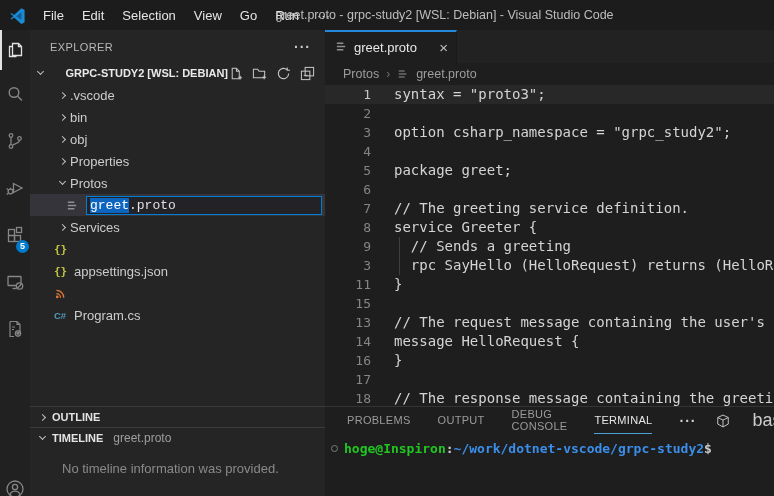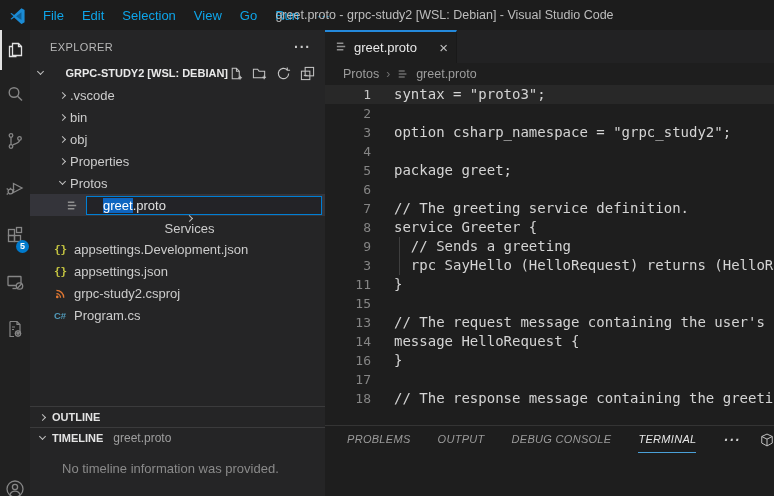--- a/index.html
+++ b/index.html
@@ -8,21 +8,21 @@
     width:774px; height:496px; overflow:hidden; position:relative;
     background:#1e1e1e; color:#cccccc;
     font-family:"Liberation Sans", sans-serif; font-size:13px;
     -webkit-font-smoothing:antialiased;
   }
 
   
   .titlebar { height:30px; background:#1c1c1c; display:flex; align-items:center; position:relative; }
   .logo { margin:0 8px 0 9px; display:flex; }
   .menubar { display:flex; align-items:center; height:100%; }
-  .menu-item { padding:0 9px; color:#0ea5e9; font-size:13px; height:100%; display:flex; align-items:center; cursor:default; }
+  .menu-item { padding:0 9px; color:#e5e5e5; font-size:13px; height:100%; display:flex; align-items:center; cursor:default; }
   .win-title { position:absolute; left:50%; top:0; transform:translateX(-33%); height:100%;
     display:flex; align-items:center; color:#bdbdbd; font-size:12.5px; white-space:nowrap; }
 
   
   .main { display:flex; height:466px; }
 
   
   .activitybar { width:30px; background:#212121; display:flex; flex-direction:column; align-items:stretch; flex:none; }
   .ab-item { height:47px; display:flex; align-items:center; justify-content:center; position:relative; color:#868686; }
   .ab-item:first-child { height:40px; }
@@ -49,21 +49,21 @@
   .tree-row .fileicon { width:20px; flex:none; display:flex; align-items:center; }
   .tree-label { color:#cccccc; font-size:13px; }
   .chev { display:inline-block; width:5px; height:5px; border-right:1.3px solid #c0c0c0; border-bottom:1.3px solid #c0c0c0; }
   .chev.right { transform:rotate(-45deg); }
   .chev.down  { transform:rotate(45deg); margin-top:-3px; }
   .json-ic { color:#c5c541; font-weight:bold; font-size:11px; font-family:"DejaVu Sans Mono", monospace; }
   .cs-ic { color:#519aba; font-weight:bold; font-size:9.5px; }
 
   .tree-row.renaming { background:#34343a; }
   .rename-box { flex:1; height:19px; margin-right:3px; border:1px solid #007fd4; background:#232327;
-    display:flex; align-items:center; padding-left:16px; font-size:13px; }
+    display:flex; align-items:center; padding-left:3px; font-size:13px;font-family:Liberation Mono, monospace; }
   .rename-box .sel { background:#0e65c0; color:#ffffff; }
   .rename-box .rest { color:#e0e0e0; }
 
   .sb-bottom { margin-top:auto; }
   .sb-subheader { height:21px; display:flex; align-items:center; border-top:1px solid rgba(128,128,128,.25); padding-left:4px; }
   .sb-subheader .name { font-weight:bold; font-size:11px; color:#e3e3e3; margin-left:2px; }
   .sb-subheader .detail { margin-left:10px; font-size:12px; color:#9f9f9f; }
   .timeline-body { height:48px; padding:13px 0 0 32px; color:#8a8a8a; font-size:13px; }
 
   
@@ -83,21 +83,21 @@
     font-size:14px; line-height:19px; }
   .code-row { display:flex; height:19px; }
   .code-row.active { background:#282828; }
   .gutter { width:46px; flex:none; text-align:right; color:#858585; font-size:13px; user-select:none; }
   .code-row.active .gutter { color:#c6c6c6; }
   .code-row pre { margin:0 0 0 23px; padding:0; white-space:pre; color:#d4d4d4; position:relative;
     font-family:inherit; font-size:inherit; line-height:inherit; }
   .code-row pre .guide { position:absolute; left:5px; top:0; bottom:0; border-left:1px solid #3f3f3f; }
 
   
-  .panel { height:71px; flex:none; border-top:1px solid #343434; display:flex; flex-direction:row;font-style:italic; }
+  .panel { height:90px; flex:none; border-top:1px solid #343434; display:flex; flex-direction:column; }
   .panel-header { height:27px; flex:none; display:flex; align-items:center; padding-left:22px; }
   .ptab { margin-right:27px; font-size:11px; letter-spacing:.3px; color:#9b9b9b; cursor:pointer;
     height:100%; display:flex; align-items:center; border-bottom:1px solid transparent; }
   .ptab.active { color:#e7e7e7; border-bottom:1px solid #4aa0d8; }
   .panel-more { color:#d0d0d0; font-size:14px; font-weight:bold; letter-spacing:1px; margin-right:20px; cursor:pointer; }
   .shell-pick { margin-left:auto; display:flex; align-items:center; gap:22px; color:#cccccc; font-size:18px;
     padding-right:12px; white-space:nowrap; cursor:pointer; }
   .terminal { flex:1; display:flex; align-items:flex-start; padding:7px 0 0 6px;
     font-family:"DejaVu Sans Mono","Liberation Mono",monospace; font-size:13px; font-weight:bold; white-space:pre; }
   .term-deco { width:7px; height:7px; border:1.4px solid #7d7d7d; border-radius:50%; margin:4px 6px 0 0; flex:none; }
@@ -261,46 +261,44 @@
           <span class="fileicon">
             <svg width="13" height="13" viewBox="0 0 14 14" stroke="#8f8f8f" stroke-width="1.4" fill="none">
               <path d="M2 3.5h7M2 7h9M2 10.5h7"></path>
             </svg>
           </span>
           <span class="rename-box">
             <span class="sel">greet</span>
             <span class="rest">.proto</span>
           </span>
         </div>
-        <div class="tree-row" style="padding-left: 24px; flex-direction: column;">
+        <div class="tree-row" style="padding-left: 24px;">
           <span class="twistie">
             <span class="chev right"></span>
           </span>
           <span class="tree-label">Services</span>
         </div>
         <div class="tree-row" style="padding-left: 24px;">
           <span class="fileicon">
             <span class="json-ic">{}</span>
           </span>
-          <span class="tree-label">appsettings.Development.json</span>
         </div>
         <div class="tree-row" style="padding-left: 24px;">
           <span class="fileicon">
             <span class="json-ic">{}</span>
           </span>
           <span class="tree-label">appsettings.json</span>
         </div>
         <div class="tree-row" style="padding-left: 24px;">
           <span class="fileicon">
             <svg width="13" height="13" viewBox="0 0 16 16">
               <circle cx="4" cy="12.2" r="1.6" fill="#e37933"></circle>
               <path d="M3 8.2a5 5 0 0 1 5 5M3 4.2a9 9 0 0 1 9 9" fill="none" stroke="#e37933" stroke-width="1.6"></path>
             </svg>
           </span>
-          <span class="tree-label">grpc-study2.csproj</span>
         </div>
         <div class="tree-row" style="padding-left: 24px;">
           <span class="fileicon">
             <span class="cs-ic">C#</span>
           </span>
           <span class="tree-label">Program.cs</span>
         </div>
       </div>
 
     <div class="sb-bottom">
@@ -426,15 +424,19 @@
           </span>
         <span class="panel-more">···</span>
         <span class="shell-pick">
           <svg width="14" height="14" viewBox="0 0 16 16" fill="none" stroke="#c8c8c8" stroke-width="1.1">
             <path d="M8 1.2 14 4v7.5L8 14.8 2 11.5V4z"></path>
               <path d="M2 4l6 3 6-3M8 7v7.8"></path>
           </svg>
           <span>bash -</span>
         </span>
       </div>
+      <div class="terminal">
+        <span class="term-deco"></span>
+        <span id="prompt-line"><span style="color: rgb(33, 198, 33);">hoge@Inspiron</span><span style="color: rgb(204, 204, 204);">:</span><span style="color: rgb(59, 142, 234);">~/work/dotnet-vscode/grpc-study2</span><span style="color: rgb(204, 204, 204);">$</span></span>
+      </div>
     </div>
   </div>
 </div>
 
 </body></html>

